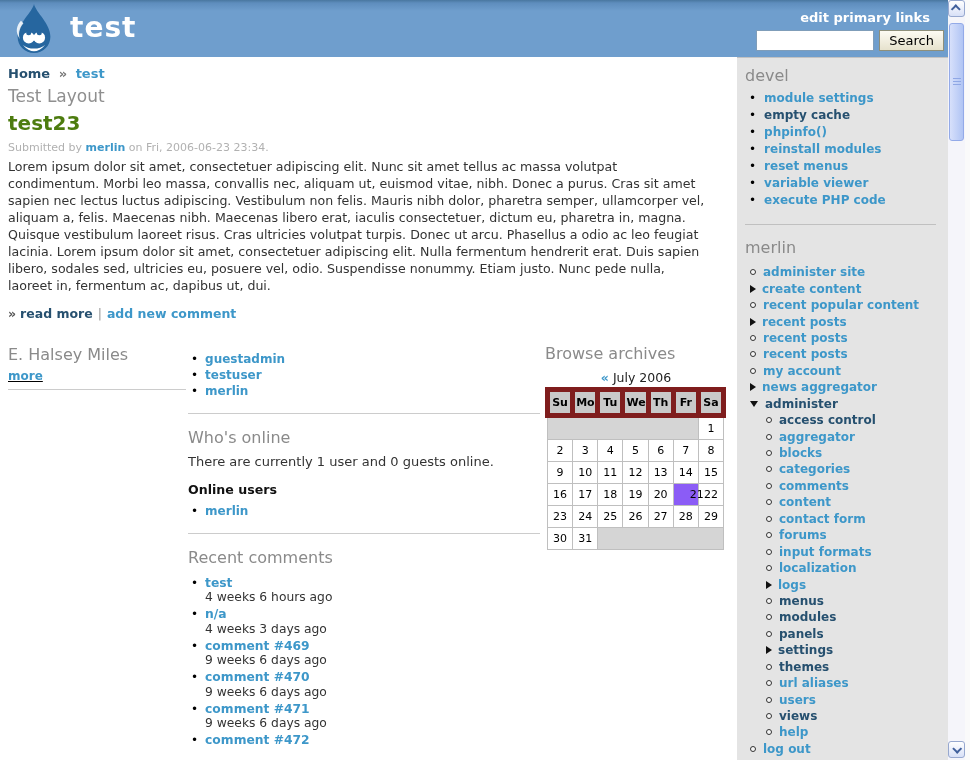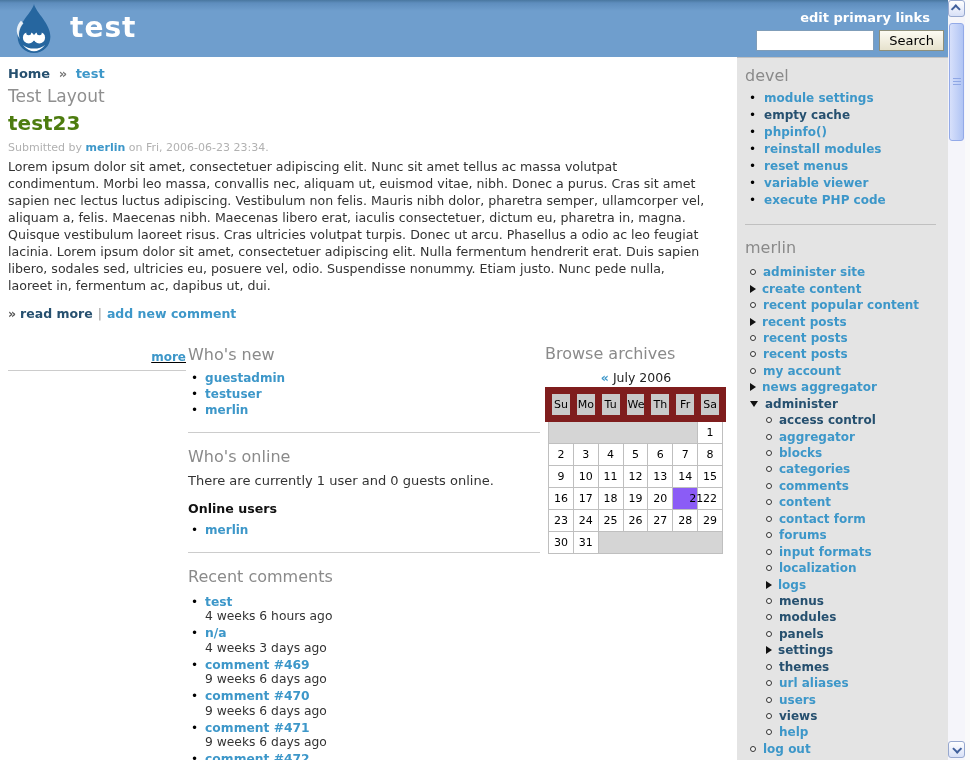--- a/index.html
+++ b/index.html
@@ -33,40 +33,40 @@
   .body-text{position:absolute;left:8px;top:158px;width:702px;font-size:12.6px;line-height:17px;color:#333;margin:0;}
   .readmore{position:absolute;left:8px;top:306px;font-size:12.5px;}
   .readmore .marker{color:#555;font-weight:bold;margin-right:4px;}
   .readmore .div{color:#999;margin:0 5px;}
 
   
   .block-title{font-size:16px;color:#8a8a8a;font-weight:normal;margin:0;}
   .rule{border:none;border-top:1px solid #ccc;margin:0;}
 
   .col-left{position:absolute;left:8px;top:345px;width:178px;}
-  .more-row{text-align:right;font-size:12px;margin-top:5px;text-decoration:underline;}
+  .more-row{text-align:left;font-size:12px;margin-top:5px;text-decoration:underline;}
   .col-left .rule{margin-top:6px;}
 
   .col-mid{position:absolute;left:188px;top:345px;width:352px;font-size:12.4px;color:#333;}
   .col-mid ul{list-style:none;margin:6px 0 0;padding:0;}
   .ulist li{display:flex;align-items:center;height:16px;font-size:12px;}
   .disc{color:#000;margin:0 7px 0 3px;font-size:12px;line-height:1;}
   .col-mid .rule{margin:14px 0;}
   .status{margin:7px 0 0;font-size:13px;}
   .online-h{font-size:12.6px;font-weight:bold;color:#111;margin:13px 0 0;}
   .comments{margin-top:8px !important;}
   .comments li{margin-bottom:2px;}
   .c-row{display:flex;align-items:center;height:15px;font-size:12.3px;}
   .c-age{margin-left:17px;line-height:14.5px;font-size:12.3px;color:#333;}
 
   .col-right{position:absolute;left:545px;top:344px;width:182px;}
   .cal-nav{text-align:center;font-size:12.5px;margin:7px 0 2px;color:#222;}
   .cal-nav .lk{margin-right:4px;}
   .cal{border-collapse:collapse;width:181px;font-size:11px;table-layout:fixed;}
-  .cal th{background:#c9c9c9;border:7px solid #7f1d1d;font-weight:normal;height:19px;color:#000;text-align:center;}
+  .cal th{background:#c9c9c9;border:5px solid #7f1d1d;font-weight:bold;height:19px;color:#000;text-align:center;}
   .cal td{border:1px solid #bfbfbf;height:19px;text-align:center;background:#fff;color:#000;}
   .cal td.empty{background:#d5d5d5;}
   .cal td.selected{background:#8b5cf6;padding-left:16px;}
 
   
   .sidebar{position:absolute;left:737px;top:57px;width:211px;height:703px;background:#e4e4e4;
     border-top:1px solid #c2c2c2;box-sizing:border-box;padding:8px 6px 0 8px;overflow:hidden;}
   .sidebar .block-title{margin:0 0 2px;}
   .sb-list{list-style:none;margin:4px 0 0;padding:0;}
   .sb-list li{display:flex;align-items:center;height:17px;font-size:12px;}
@@ -134,28 +134,28 @@
     <span>Submitted by</span>
     <span class="lk">merlin</span>
     <span>on Fri, 2006-06-23 23:34.</span>
   </div>
   <p class="body-text">Lorem ipsum dolor sit amet, consectetuer adipiscing elit. Nunc sit amet tellus ac massa volutpat condimentum. Morbi leo massa, convallis nec, aliquam ut, euismod vitae, nibh. Donec a purus. Cras sit amet sapien nec lectus luctus adipiscing. Vestibulum non felis. Mauris nibh dolor, pharetra semper, ullamcorper vel, aliquam a, felis. Maecenas nibh. Maecenas libero erat, iaculis consectetuer, dictum eu, pharetra in, magna. Quisque vestibulum laoreet risus. Cras ultricies volutpat turpis. Donec ut arcu. Phasellus a odio ac leo feugiat lacinia. Lorem ipsum dolor sit amet, consectetuer adipiscing elit. Nulla fermentum hendrerit erat. Duis sapien libero, sodales sed, ultricies eu, posuere vel, odio. Suspendisse nonummy. Etiam justo. Nunc pede nulla, laoreet in, fermentum ac, dapibus ut, dui.</p>
   <div class="readmore">
     <span class="marker">»</span><span class="lk visited">read more</span><span class="div">|</span><span class="lk">add new comment</span>
   </div>
 
   <div class="col-left">
+    <h2 class="block-title">E. Halsey Miles</h2>
     <div class="more-row">
       <span class="lk">more</span>
     </div>
     <hr class="rule">
   </div>
 
   <div class="col-mid">
-    <h2 class="block-title">Who's new</h2>
     <ul class="ulist" id="whos-new-list">
         <li class="u">
           <span class="disc">•</span>
           <span class="lk">guestadmin</span>
         </li>
         <li class="u">
           <span class="disc">•</span>
           <span class="lk">testuser</span>
         </li>
         <li class="u">

